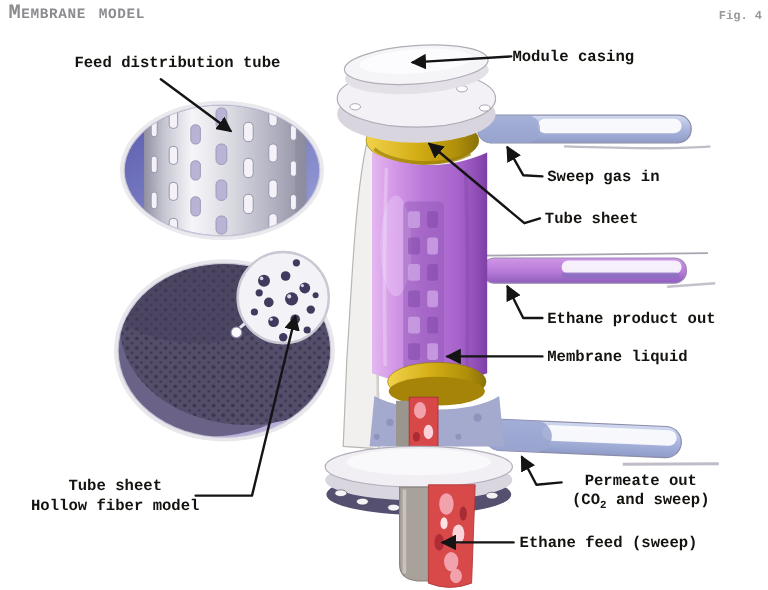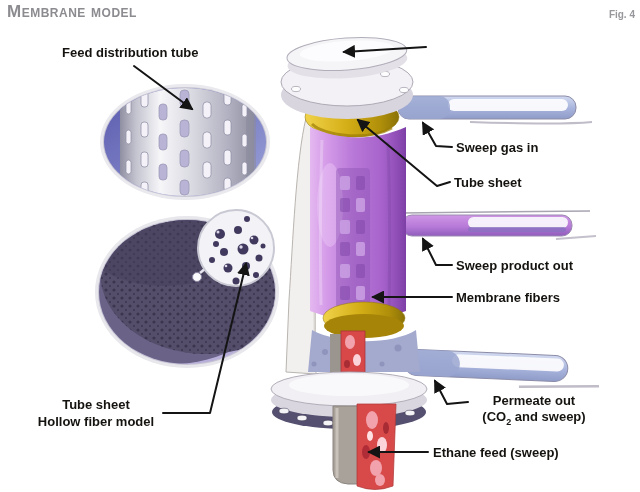--- a/index.html
+++ b/index.html
@@ -1,17 +1,17 @@
 <!DOCTYPE html>
 <html><head>
 <meta charset="utf-8">
 <style>
   html,body{margin:0;padding:0;background:#fff;}
   #figure{position:relative;width:640px;height:492px;background:#fff;overflow:hidden;
-          font-family:Liberation Sans, sans-serif;}
+          font-family:Liberation Mono, monospace;}
   #diagram-svg{position:absolute;left:0;top:0;}
   .lbl{position:absolute;font-weight:700;font-size:13px;color:#15130f;line-height:15px;white-space:nowrap;}
   .lbl sub{font-size:9px;line-height:0;}
   #title{position:absolute;left:7px;top:2px;font-weight:700;font-size:17px;
          font-variant:small-caps;letter-spacing:.5px;color:#8b8b90;}
   #fig-label{position:absolute;right:5px;top:9px;font-weight:600;font-size:10px;color:#97979c;text-align:center;}
   .center{text-align:center;white-space:normal;}
 </style>
 </head>
 <body>
@@ -282,24 +282,25 @@
       <path d="M468,402 L447,404 L435,381" marker-end="url(#ah)"></path>
       <path d="M428,452 L369,452" marker-end="url(#ah)"></path>
       <path d="M163,413 L210,413 L246,264" marker-end="url(#ah)"></path>
     </g>
   </svg>
 
   <div id="title">Membrane model</div>
   <div id="fig-label">Fig. 4</div>
 
   <div class="lbl" style="left:62px;top:45px;">Feed distribution tube</div>
+  <div class="lbl" style="left:427px;top:40px;">Module casing</div>
   <div class="lbl" style="left:456px;top:140px;">Sweep gas in</div>
   <div class="lbl" style="left:454px;top:175px;">Tube sheet</div>
-  <div class="lbl" style="left:456px;top:258px;">Sweep product out</div>
-  <div class="lbl" style="left:456px;top:290px;">Membrane fibers</div>
+  <div class="lbl" style="left:456px;top:258px;">Ethane product out</div>
+  <div class="lbl" style="left:456px;top:290px;">Membrane liquid</div>
 
   <div class="lbl center" style="left:458px;top:393px;width:152px;line-height:16px;text-align:center;">
     <span>Permeate out</span><br>
     <span><span>(CO</span><sub>2</sub><span> and sweep)</span></span>
   </div>
 
   <div class="lbl" style="left:433px;top:445px;">Ethane feed (sweep)</div>
 
   <div class="lbl center" style="left:20px;top:396px;width:152px;line-height:17px;">
     <span>Tube sheet</span><br>

